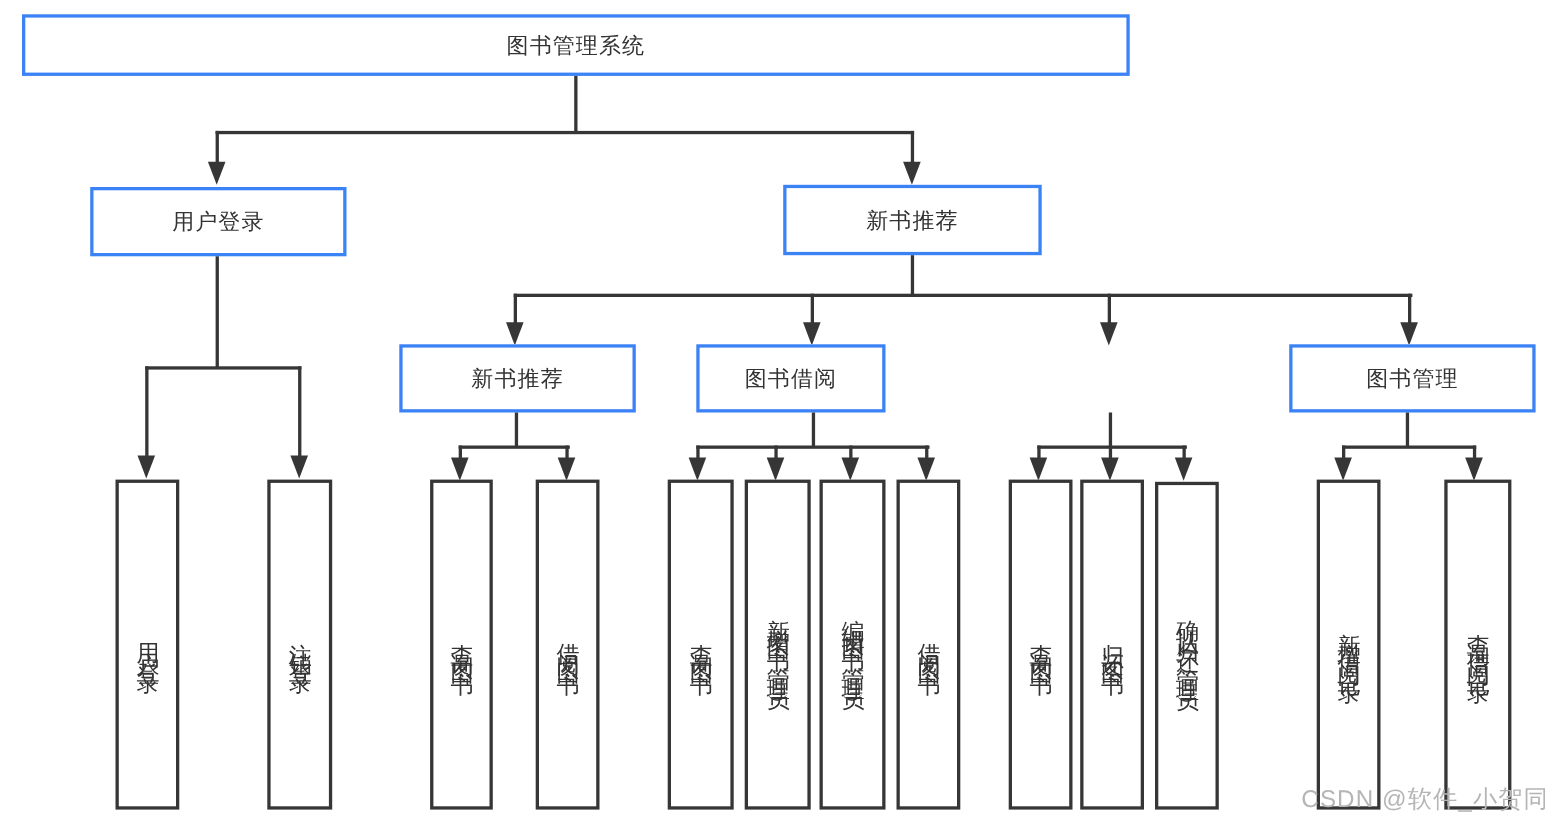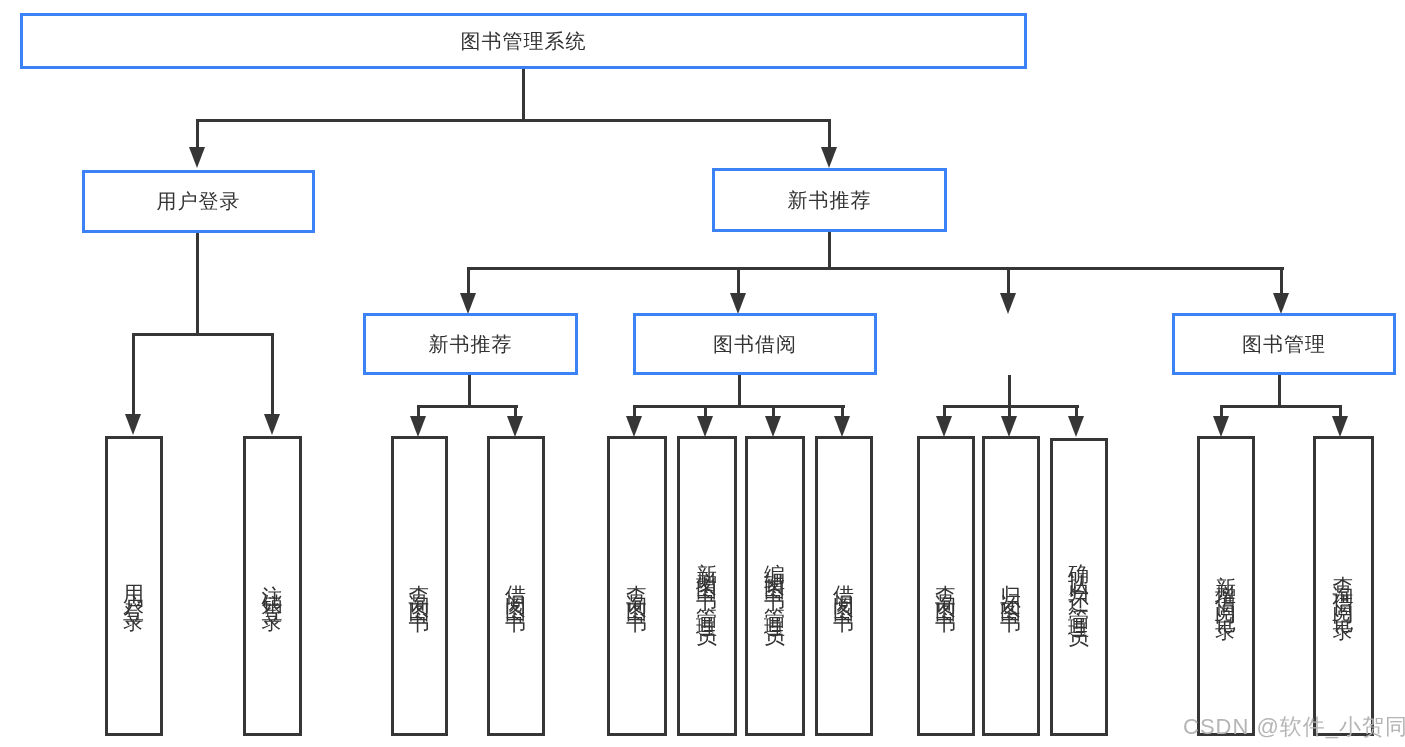--- a/index.html
+++ b/index.html
@@ -69,21 +69,21 @@
   <div class="vl" style="left:1007px;top:267px;height:28px;"></div>
   <div class="vl" style="left:1280px;top:267px;height:28px;"></div>
   <div class="ar" style="left:460px;top:293px;"></div>
   <div class="ar" style="left:730px;top:293px;"></div>
   <div class="ar" style="left:1000px;top:293px;"></div>
   <div class="ar" style="left:1273px;top:293px;"></div>
 
   <div class="hbox" style="left:363px;top:313px;width:215px;height:62px;">
     <span>新书推荐</span>
   </div>
-  <div class="hbox" style="left:633px;top:313px;width:244px;height:62px;">
+  <div class="hbox" style="left:633px;top:313px;width:172px;height:62px;">
     <span>图书借阅</span>
   </div>
   <div class="hbox" style="left:1172px;top:313px;width:224px;height:62px;">
     <span>图书管理</span>
   </div>
 
   <div class="vl" style="left:468px;top:375px;height:32px;"></div>
   <div class="hl" style="left:417px;top:405px;width:101px;"></div>
   <div class="vl" style="left:417px;top:405px;height:13px;"></div>
   <div class="vl" style="left:514px;top:405px;height:13px;"></div>

